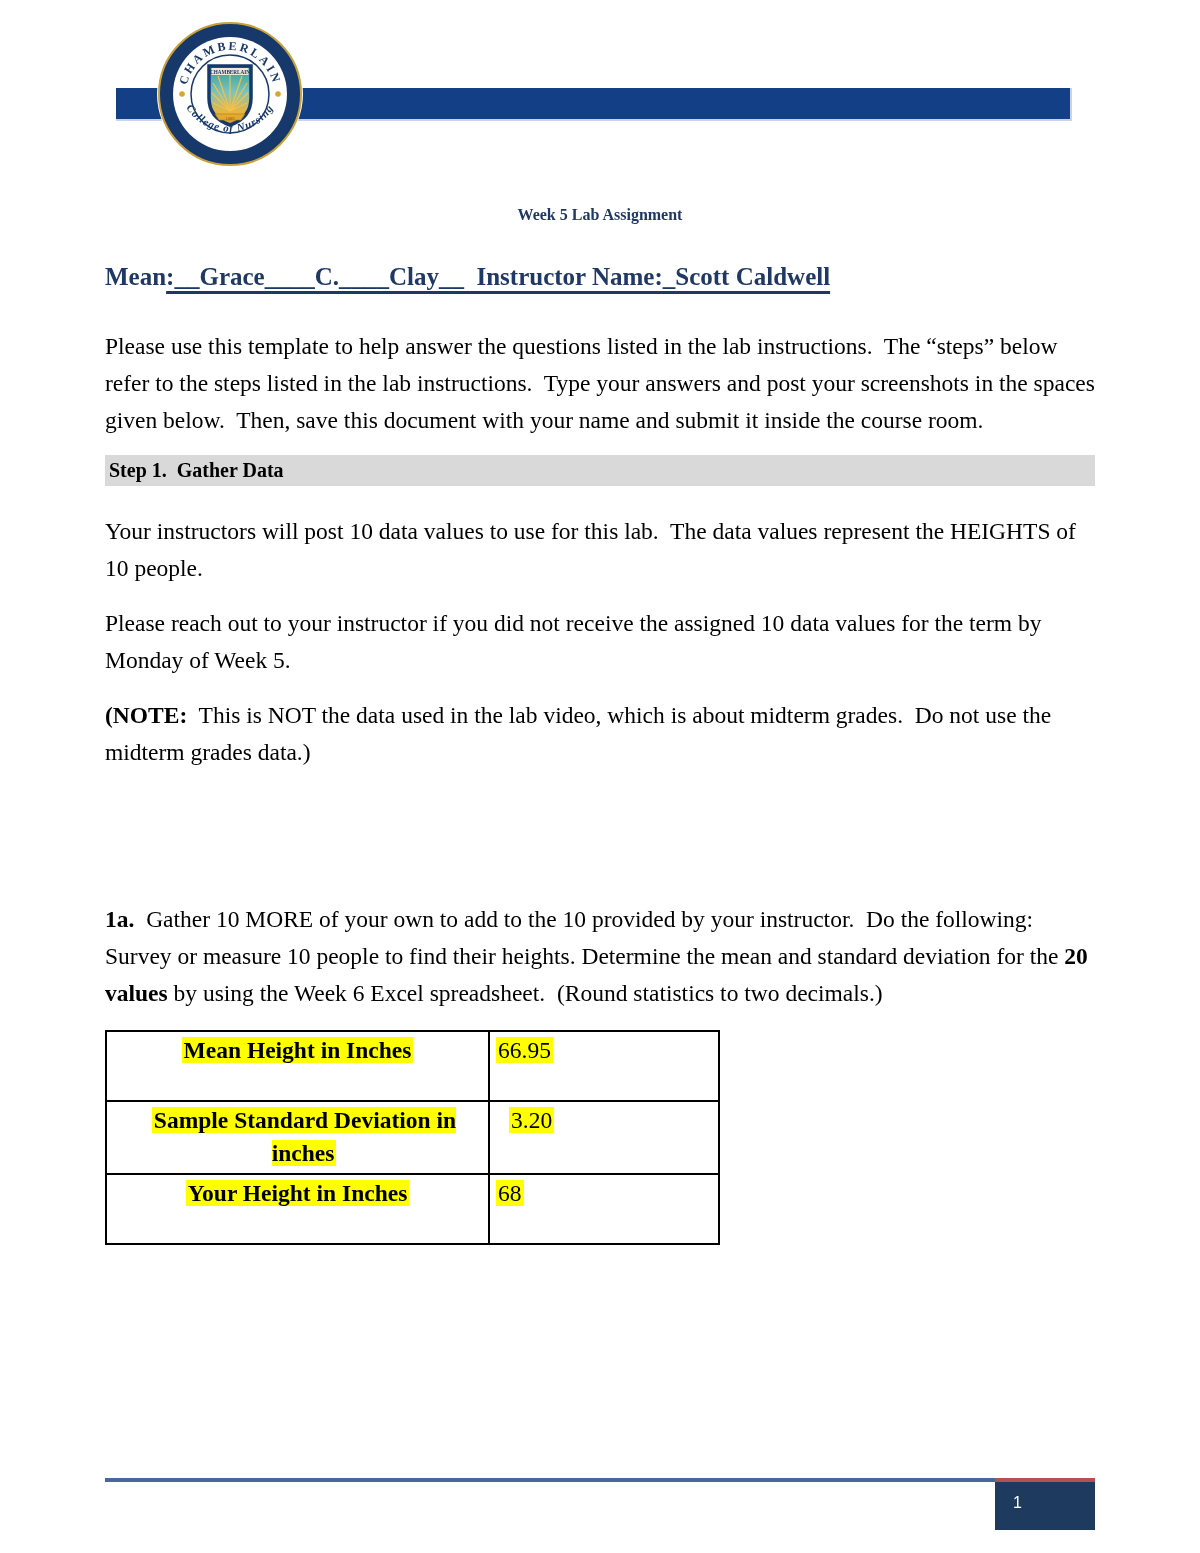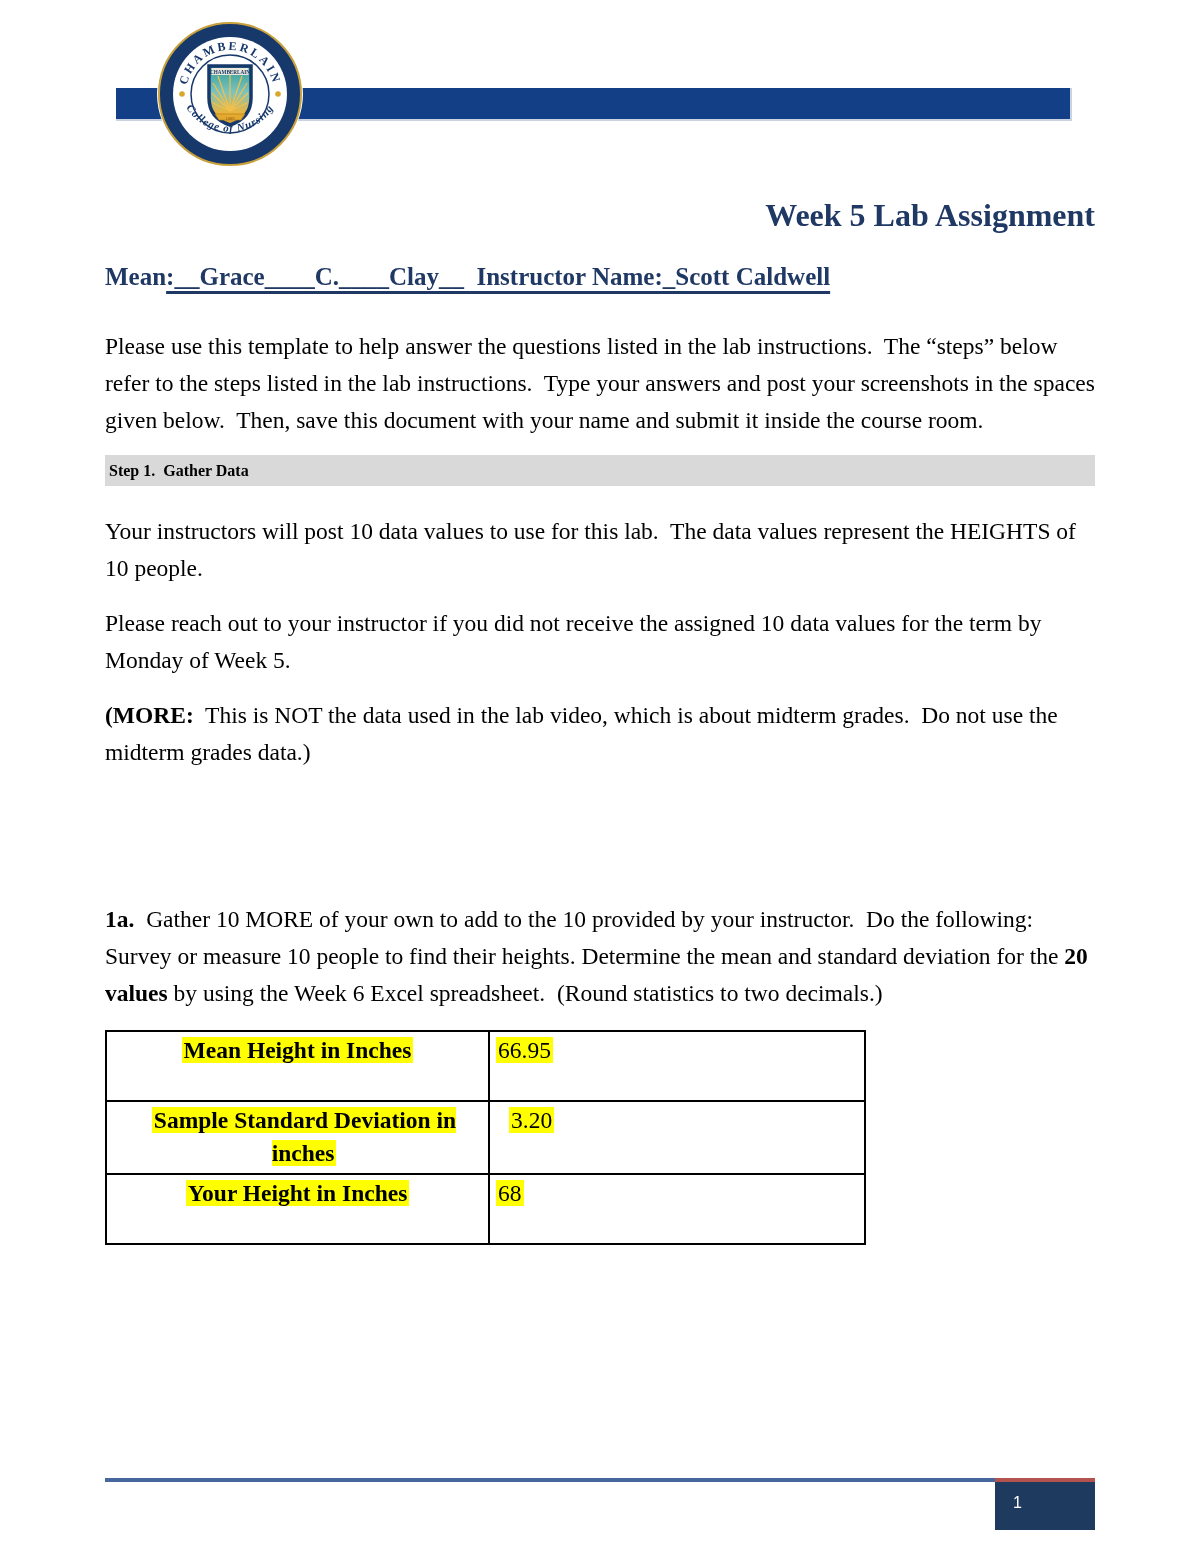--- a/index.html
+++ b/index.html
@@ -19,22 +19,22 @@
     border-bottom:2px solid #C9D3E2;
     border-right:2px solid #C9D3E2;
   }
   .logo{position:absolute;left:155px;top:19px;width:150px;height:150px;}
   
   .content{
     position:absolute;left:105px;top:200px;width:990px;
   }
   .doc-title{
     margin:0 0 32px 0;
-    font-size:32px;line-height:30px;font-weight:bold;
-    text-align:right;color:#1F3864;
+    font-size:16px;line-height:30px;font-weight:bold;
+    text-align:center;color:#1F3864;
   }
   .name-line{
     margin:0 0 36px 0;
     font-size:25px;line-height:30px;font-weight:bold;
     color:#1F3864;white-space:pre-wrap;
   }
   .name-line .u{
     text-decoration:underline;
     text-decoration-thickness:2.5px;
     text-underline-offset:6px;
@@ -43,31 +43,31 @@
   .para{
     margin:7px 0 18px 0;
     font-size:23.5px;line-height:37px;
     white-space:pre-wrap;
   }
   .para.intro{margin-bottom:16px;}
   .step-heading{
     margin:0 0 27px 0;
     box-sizing:border-box;width:100%;
     background:#D9D9D9;
-    font-size:16px;line-height:31px;font-weight:bold;
+    font-size:20px;line-height:31px;font-weight:bold;
     padding:0 4px;white-space:pre-wrap;
   }
   .para.note{margin-bottom:0;}
   .para.q1a{margin-top:130px;}
   .b{font-weight:bold;}
   
   .stats-table{
     margin-top:17px;
     border-collapse:collapse;
-    width:761px;table-layout:fixed;
+    width:615px;table-layout:fixed;
   }
   .stats-table td{
     border:2px solid #000;
     vertical-align:top;
     font-size:23.5px;line-height:33px;
     padding:2px 6px;
   }
   .stats-table td.label{
     width:369px;text-align:center;font-weight:bold;
   }
@@ -149,21 +149,21 @@
     <p class="name-line"><span>Mean</span><span class="u">:__Grace____C.____Clay__  Instructor Name:_Scott Caldwell</span></p>
 
     <p class="para intro">Please use this template to help answer the questions listed in the lab instructions.  The “steps” below refer to the steps listed in the lab instructions.  Type your answers and post your screenshots in the spaces given below.  Then, save this document with your name and submit it inside the course room.</p>
 
     <div class="step-heading">Step 1.  Gather Data</div>
 
     <p class="para">Your instructors will post 10 data values to use for this lab.  The data values represent the HEIGHTS of 10 people.</p>
 
     <p class="para">Please reach out to your instructor if you did not receive the assigned 10 data values for the term by Monday of Week 5.</p>
 
-    <p class="para note"><span class="b">(MORE:</span><span>  This is NOT the data used in the lab video, which is about midterm grades.  Do not use the midterm grades data.)</span></p>
+    <p class="para note"><span class="b">(NOTE:</span><span>  This is NOT the data used in the lab video, which is about midterm grades.  Do not use the midterm grades data.)</span></p>
 
     <p class="para q1a"><span class="b">1a.</span><span>  Gather 10 MORE of your own to add to the 10 provided by your instructor.  Do the following:  Survey or measure 10 people to find their heights. Determine the mean and standard deviation for the </span><span class="b">20 values</span><span> by using the Week 6 Excel spreadsheet.  (Round statistics to two decimals.)</span></p>
 
     <table class="stats-table">
       <tbody>
         <tr class="r1">
           <td class="label"><span class="hl">Mean Height in Inches</span></td>
           <td class="value"><span class="hl">66.95</span></td>
         </tr>
         <tr class="r2">

